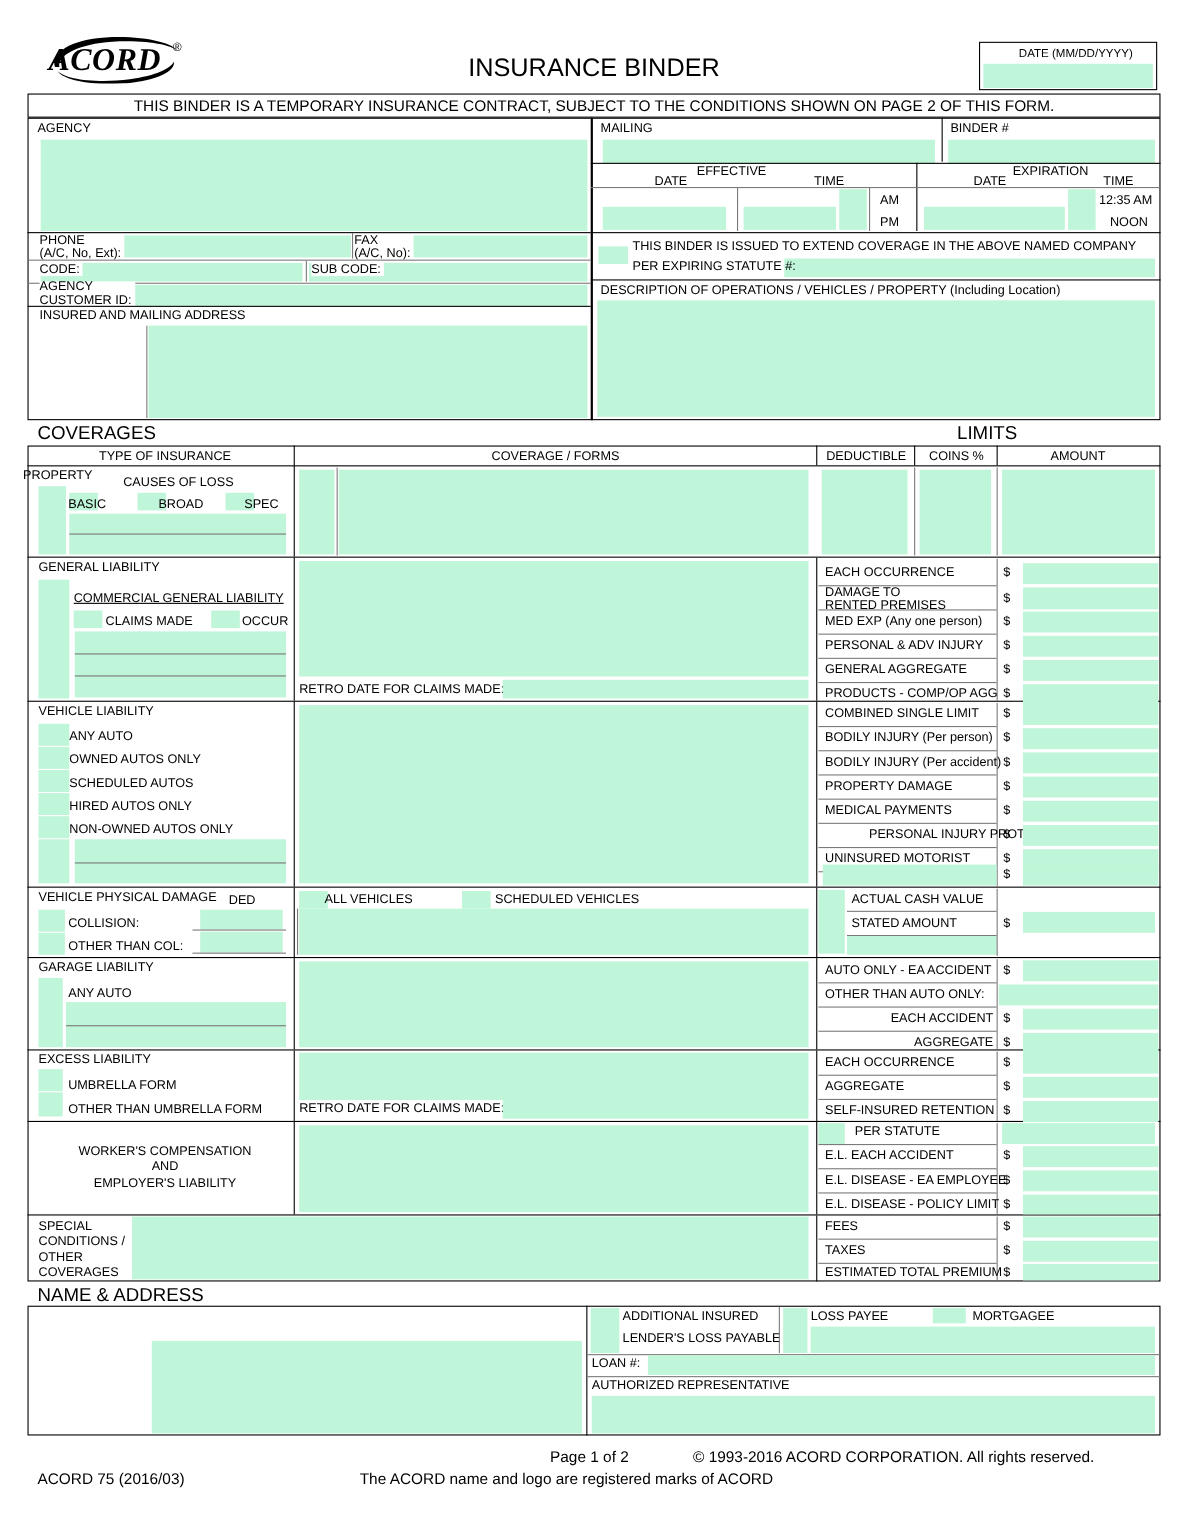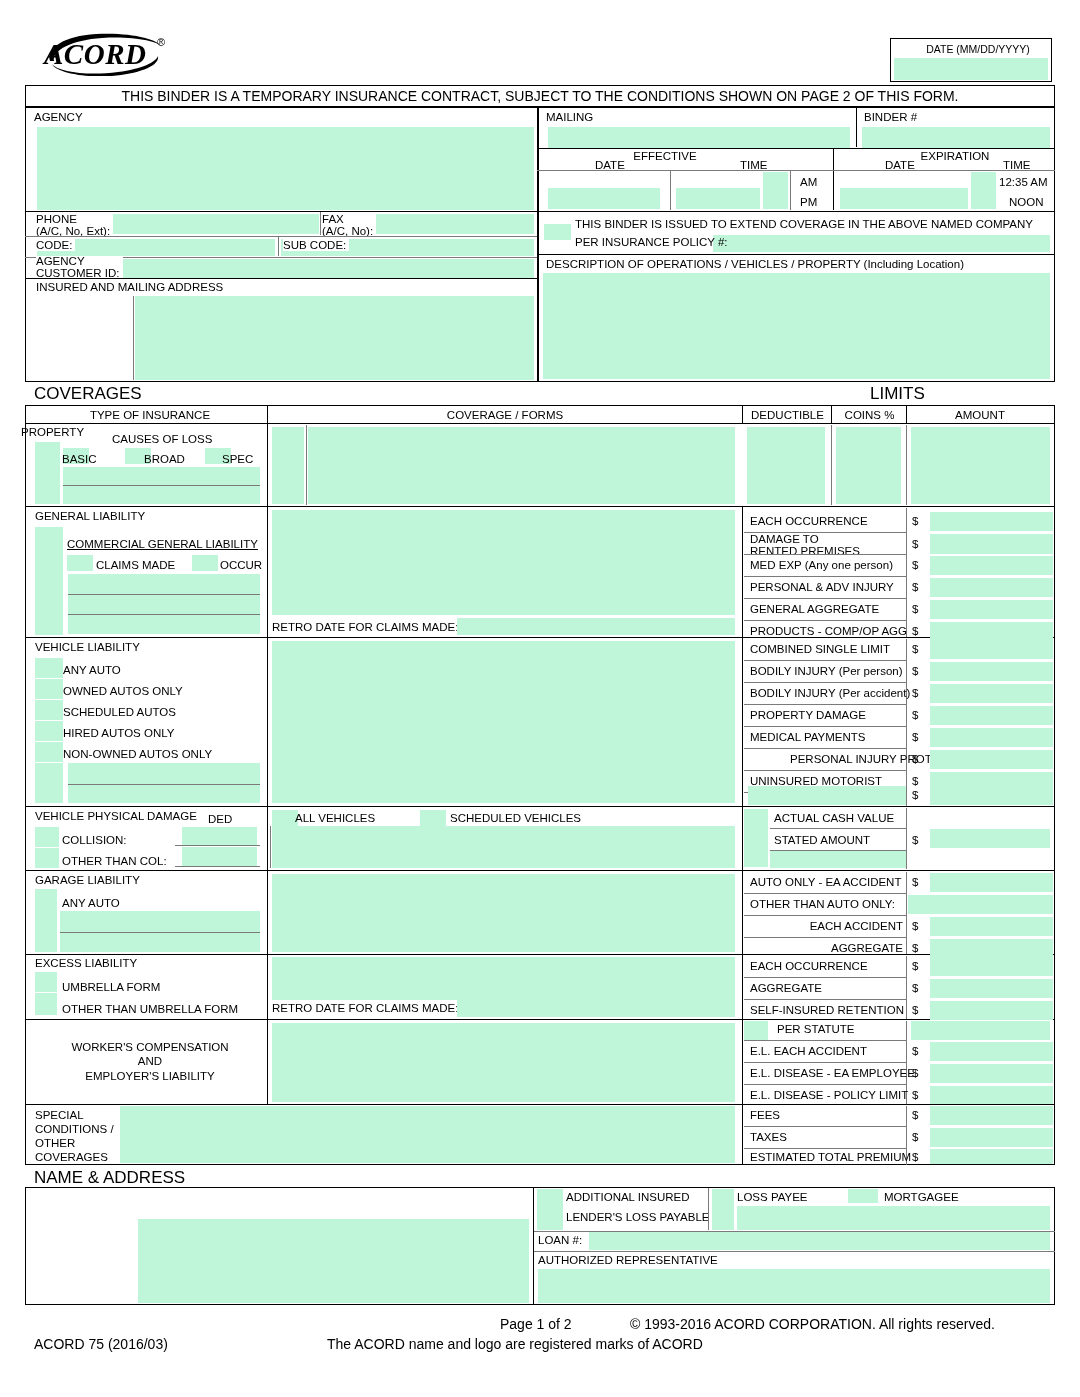--- a/index.html
+++ b/index.html
@@ -38,20 +38,21 @@
 
   <div class="logo">
     <svg viewBox="0 0 150 48" width="150" height="48" aria-hidden="true">
       <path d="M16 33 C12 20 30 8 62 6 C96 4 124 11 128 19 C124 13 98 8 68 10 C38 12 18 22 20 33 Z" fill="#000"></path>
       <path d="M18 36 C24 44 54 48 84 44 C108 41 122 34 124 28 C126 38 104 46 78 48 C48 50 22 44 18 36 Z" fill="#000"></path>
       <text x="10" y="36" font-family="Liberation Serif, serif" font-size="29" font-weight="bold" font-style="italic" fill="#000" letter-spacing="0.5">ACORD</text>
       <text x="123" y="18" font-family="Liberation Sans, sans-serif" font-size="11" fill="#000">®</text>
     </svg>
   </div>
 
+  <div class="abs t16 ctr" style="left:300px; top:48px; width:480px; font-size:23px;">INSURANCE BINDER</div>
 
   <div class="bx" style="left:890px; top:38px; width:162px; height:44px;"></div>
   <div class="abs t8 ctr" style="left:890px; top:43px; width:176px;">DATE (MM/DD/YYYY)</div>
   <div class="fld" style="left:894px; top:58px; width:154px; height:22px;"></div>
 
   <div class="bx" style="left:25px; top:85px; width:1030px; height:22px;"></div>
   <div class="abs t11 ctr" style="left:25px; top:88px; width:1030px; font-size:14px;">THIS BINDER IS A TEMPORARY INSURANCE CONTRACT, SUBJECT TO THE CONDITIONS SHOWN ON PAGE 2 OF THIS FORM.</div>
 
   <div class="bx" style="left:25px; top:107px; width:1030px; height:275px;"></div>
 
@@ -119,21 +120,21 @@
 
   <div class="fld" style="left:840px; top:188px; width:128px; height:21px;"></div>
   <div class="fld" style="left:971px; top:172px; width:25px; height:37px;"></div>
   <div class="abs t9" style="left:999px; top:176px;">12:35 AM</div>
   <div class="abs t9" style="left:1009px; top:196px;">NOON</div>
 
   <div class="hl" style="left:537px; top:211px; width:518px; height:1.4px;"></div>
   <div class="fld" style="left:544px; top:224px; width:27px; height:16px;"></div>
   <div class="abs t9" style="left:575px; top:218px;">THIS BINDER IS ISSUED TO EXTEND COVERAGE IN THE ABOVE NAMED COMPANY</div>
   <div class="fld" style="left:713px; top:235px; width:337px; height:17px;"></div>
-  <div class="abs t9" style="left:575px; top:236px;">PER INSURANCE POLICY #:</div>
+  <div class="abs t9" style="left:575px; top:236px;">PER EXPIRING STATUTE #:</div>
 
   <div class="hl" style="left:537px; top:254px; width:518px; height:1.4px;"></div>
   <div class="abs t9" style="left:546px; top:258px;">DESCRIPTION OF OPERATIONS / VEHICLES / PROPERTY (Including Location)</div>
   <div class="fld" style="left:543px; top:273px; width:507px; height:106px;"></div>
 
   <div class="abs" style="left:34px; top:384px; font-size:17px;">COVERAGES</div>
   <div class="abs" style="left:870px; top:384px; font-size:17px;">LIMITS</div>
 
   <div class="bx" style="left:25px; top:405px; width:1030px; height:760px;"></div>
 

